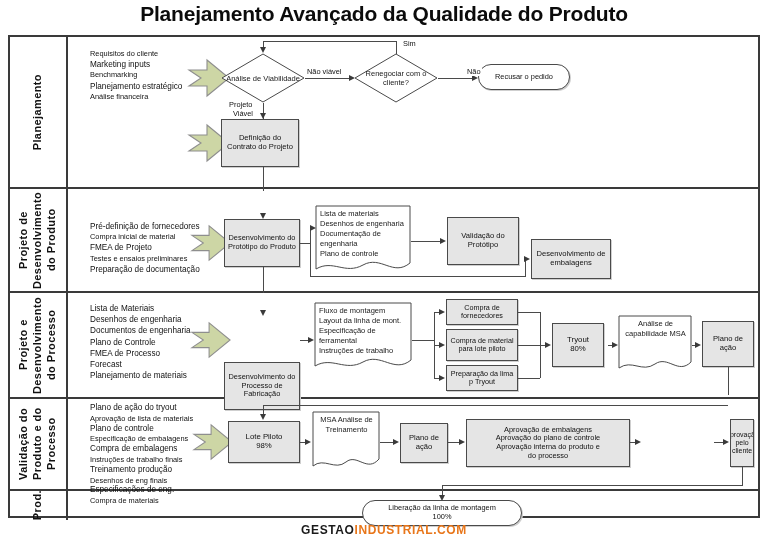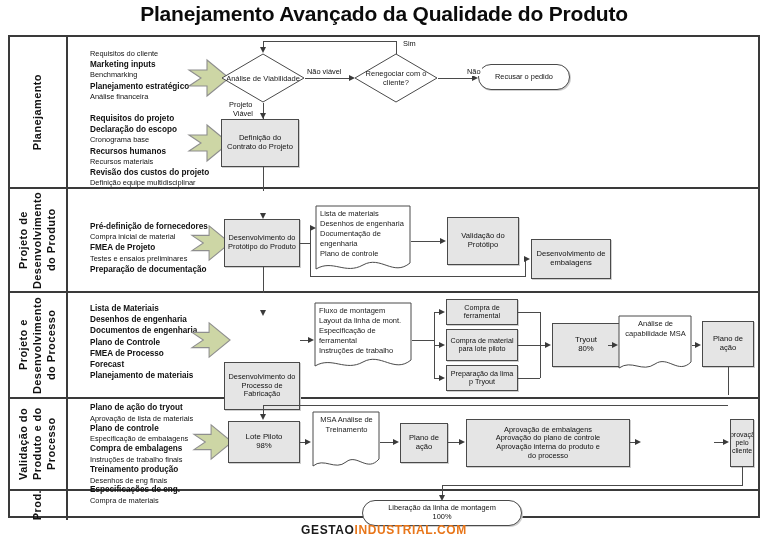--- a/index.html
+++ b/index.html
@@ -53,21 +53,21 @@
   .doc{position:absolute;}
   .doc .dshape{position:absolute;inset:0;}
   .doc .dtext{position:absolute;left:5px;right:4px;top:4px;
               font-size:7.5px;line-height:1.32;text-align:left;}
   .doc .dtext.ctr{text-align:center;}
 
   
   .inputs{position:absolute;font-size:7.4px;line-height:1.37;color:#111;
           text-align:left;white-space:nowrap;}
   .inputs div{white-space:nowrap;}
-  .inputs .b{font-size:8.2px;font-weight:bold;}
+  .inputs .b{font-size:8.2px;}
 
   
   .garrow{position:absolute;}
 
   
   .ln{position:absolute;background:#4a4a4a;}
   .lh{height:1px;}
   .lv{width:1px;}
   .ah{position:absolute;width:0;height:0;}
   .ah.r{border-top:3.5px solid transparent;border-bottom:3.5px solid transparent;
@@ -99,29 +99,20 @@
       </div>
 
       <div class="inputs" style="left:80px;top:12px;">
         <div>Requisitos do cliente</div>
         <div class="b">Marketing inputs</div>
         <div>Benchmarking</div>
         <div class="b">Planejamento estratégico</div>
         <div>Análise financeira</div>
       </div>
 
-      <div class="inputs" style="left:80px;top:76px;">
-        <div class="b">Requisitos do projeto</div>
-        <div class="b">Declaração do escopo</div>
-        <div>Cronograma base</div>
-        <div class="b">Recursos humanos</div>
-        <div>Recursos materiais</div>
-        <div class="b">Revisão dos custos do projeto</div>
-        <div>Definição equipe multidisciplinar</div>
-      </div>
 
       <div class="garrow" style="left:177px;top:20px;width:44px;height:42px;">
         <svg viewBox="0 0 44 42" width="44" height="42">
           <polygon points="2,13 20,13 20,3 42,21 20,39 20,29 2,29 14,21" fill="#cdd6a5" stroke="#8e8e8e" stroke-width="1.1"></polygon>
         </svg>
       </div>
       <div class="garrow" style="left:177px;top:85px;width:44px;height:42px;">
         <svg viewBox="0 0 44 42" width="44" height="42">
           <polygon points="2,13 20,13 20,3 42,21 20,39 20,29 2,29 14,21" fill="#cdd6a5" stroke="#8e8e8e" stroke-width="1.1"></polygon>
         </svg>
@@ -276,30 +267,30 @@
         <div class="dtext">
           <div>Fluxo de montagem</div>
           <div>Layout da linha de mont.</div>
           <div>Especificação de</div>
           <div>ferramental</div>
           <div>Instruções de trabalho</div>
         </div>
       </div>
 
       <div class="node proc" style="left:436px;top:6px;width:72px;height:26px;font-size:7.2px;padding:0 3px;">
-        <span>Compra de ferramental</span>
+        <span>Compra de fornecedores</span>
       </div>
       <div class="node proc" style="left:436px;top:36px;width:72px;height:32px;font-size:7.2px;padding:0 3px;">
         <span>Compra de material para lote piloto</span>
       </div>
       <div class="node proc" style="left:436px;top:72px;width:72px;height:26px;font-size:7.2px;padding:0 3px;">
         <span>Preparação da lima p Tryout</span>
       </div>
 
-      <div class="node proc" style="left:542px;top:30px;width:68px;height:44px;font-size:7.8px;flex-direction:column;">
+      <div class="node proc" style="left:542px;top:30px;width:52px;height:44px;font-size:7.8px;flex-direction:column;">
         <span>Tryout</span>
         <span>80%</span>
       </div>
 
       <div class="doc" style="left:608px;top:22px;width:74px;height:60px;">
         <div class="dshape">
           <svg viewBox="0 0 74 60" width="74" height="60">
             <path d="M1,1 H73 V47 C60,60 50,40 37,49 C24,58 14,44 1,53 Z" fill="#fff" stroke="#4a4a4a" stroke-width="1"></path>
           </svg>
         </div>

